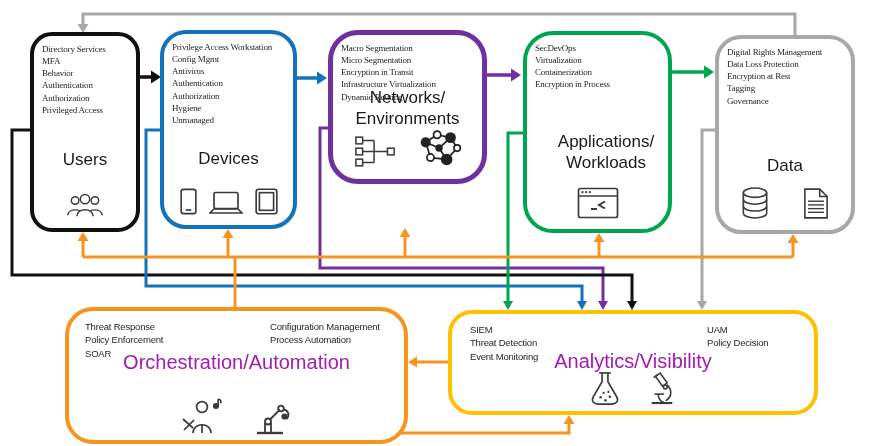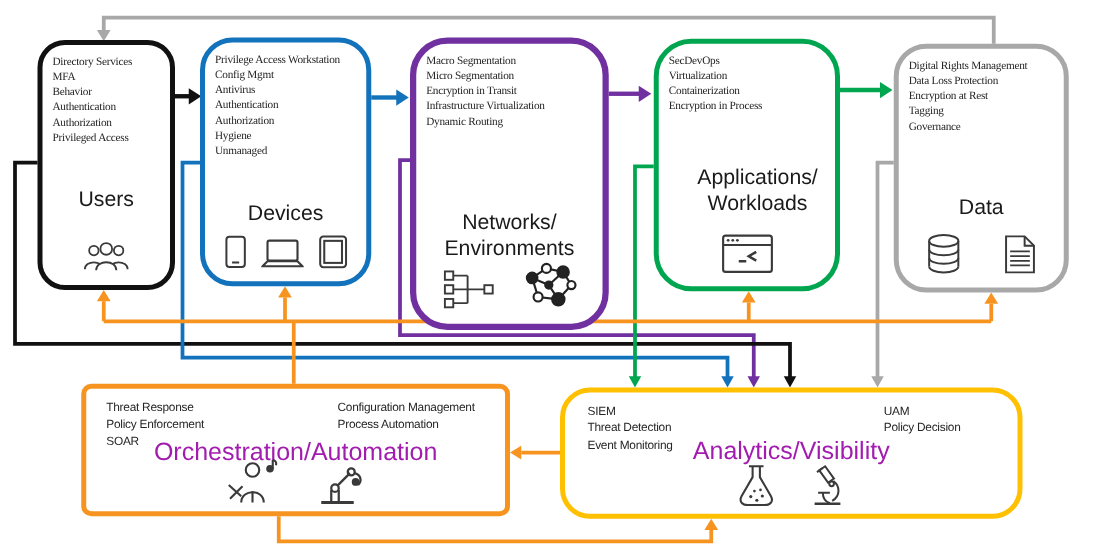--- a/index.html
+++ b/index.html
@@ -14,32 +14,32 @@
   .st-blue{stroke:var(--c-blue);}   .fl-blue{fill:var(--c-blue);}
   .st-purple{stroke:var(--c-purple);} .fl-purple{fill:var(--c-purple);}
   .st-green{stroke:var(--c-green);} .fl-green{fill:var(--c-green);}
   .st-gray{stroke:var(--c-gray);}   .fl-gray{fill:var(--c-gray);}
   .st-orange{stroke:var(--c-orange);} .fl-orange{fill:var(--c-orange);}
 
   .box{position:absolute;background:#fff;border-style:solid;box-sizing:border-box;z-index:2;}
   .pillar{border-width:4px;border-radius:24px;}
   .box-users{left:30px;top:32px;width:110px;height:200px;border-color:var(--c-black);border-radius:22px;}
   .box-devices{left:160px;top:30px;width:137px;height:199px;border-color:var(--c-blue);border-radius:26px;}
-  .box-networks{left:328px;top:30px;width:159px;height:234px;border-color:var(--c-purple);border-width:5px;border-radius:30px;}
+  .box-networks{left:328px;top:30px;width:159px;height:154px;border-color:var(--c-purple);border-width:5px;border-radius:30px;}
   .box-apps{left:523px;top:31px;width:149px;height:202px;border-color:var(--c-green);border-radius:30px;}
   .box-data{left:715px;top:35px;width:140px;height:199px;border-color:var(--c-gray);border-radius:26px;}
-  .box-orch{left:65px;top:307px;width:343px;height:106px;border-color:var(--c-orange);border-width:4px;border-radius:8px;}
+  .box-orch{left:65px;top:307px;width:343px;height:137px;border-color:var(--c-orange);border-width:4px;border-radius:28px;}
   .box-analytics{left:448px;top:310px;width:370px;height:105px;border-color:var(--c-gold);border-width:4px;border-radius:24px;}
 
   .plist{position:absolute;top:7px;left:8px;right:2px;font-size:9px;letter-spacing:-0.2px;line-height:1.35;}
   .plist .li{white-space:nowrap;font-family:Liberation Serif, serif;}
   .ptitle{position:absolute;left:0;right:0;text-align:center;font-size:17px;line-height:1.2;
           white-space:pre-line;color:#1a1a1a;}
   .box-users .ptitle{bottom:58px;}
-  .box-devices .ptitle{bottom:44px;}
+  .box-devices .ptitle{bottom:56px;}
   .box-networks .ptitle{bottom:50px;}
   .box-apps .ptitle{bottom:56px;padding-left:17px;}
   .box-data .ptitle{bottom:54px;}
   .picons{position:absolute;left:0;right:0;bottom:10px;display:flex;justify-content:center;align-items:flex-end;gap:12px;}
   .icon svg{display:block;}
 
   .blist{position:absolute;font-size:9.5px;letter-spacing:-0.2px;line-height:1.4;}
   .blist .li{white-space:nowrap;}
   .btitle{position:absolute;left:0;right:0;text-align:center;font-size:20px;color:#a21caf;}
   .box-orch .blist.left{top:9px;left:16px;}

